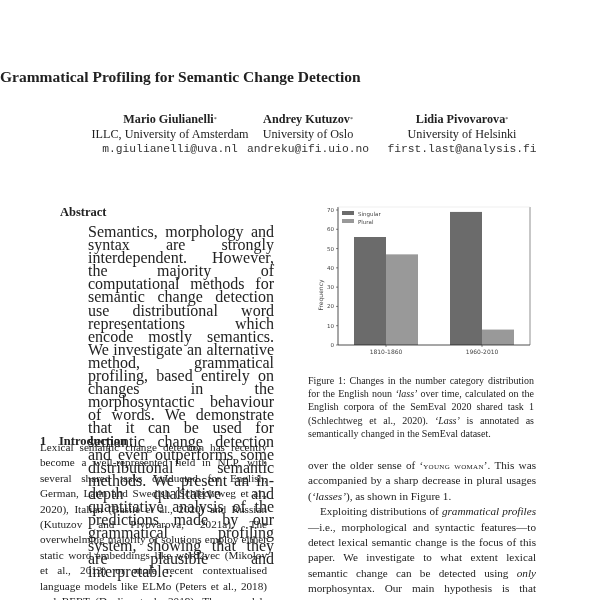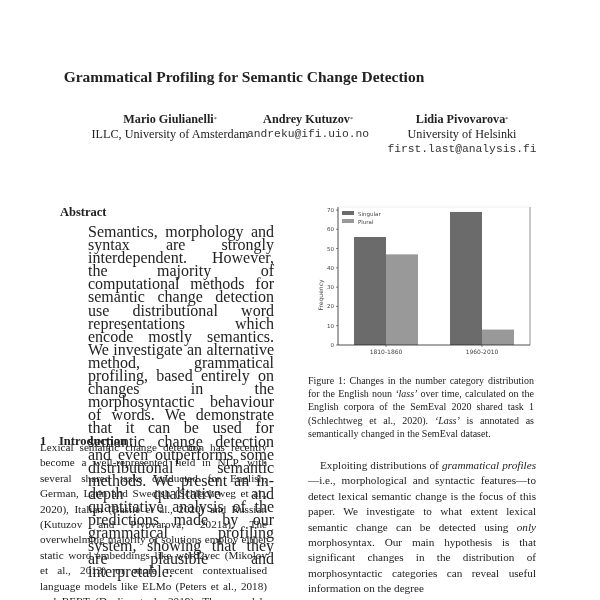--- a/index.html
+++ b/index.html
@@ -1,18 +1,18 @@
 <!DOCTYPE html>
 <html><head>
 <meta charset="utf-8">
 <style>
   html, body { margin:0; padding:0; background:#fff; }
   body { width:600px; height:600px; position:relative; overflow:hidden;
          font-family:"Liberation Serif", "DejaVu Serif", serif; color:#222; }
-  .title { position:absolute; top:68px; left:0; width:488px; text-align:center;
+  .title { position:absolute; top:68px; left:0; width:488px; text-align:left;
            font-weight:bold; font-size:15.5px; }
   .author { position:absolute; top:112px; text-align:center; font-size:12.2px; line-height:15px; }
   .author .name { font-weight:bold; }
   .author .email { font-family:"Liberation Mono", "DejaVu Sans Mono", monospace; font-size:11.3px; color:#333; }
   .author sup { font-size:6px; vertical-align:top; }
   .a1 { left:70px; width:200px; }
   .a2 { left:228px; width:160px; }
   .a3 { left:362px; width:200px; }
   .abs-head { position:absolute; top:205px; left:60px; width:240px; font-weight:bold; font-size:12.5px; }
   .abs-text { position:absolute; top:225px; left:88px; width:186px; font-size:16px; line-height:13.1px; text-align:justify; }
@@ -29,23 +29,25 @@
   #chart text { font-family:"DejaVu Sans", sans-serif; fill:#444; }
 </style>
 </head>
 <body>
 
 <div class="title">Grammatical Profiling for Semantic Change Detection</div>
 
 <div class="author a1">
   <div><span class="name">Mario Giulianelli</span><sup>*</sup></div>
   <div>ILLC, University of Amsterdam</div>
+  <div class="email">m.giulianelli@uva.nl</div>
 </div>
 <div class="author a2">
   <div><span class="name">Andrey Kutuzov</span><sup>*</sup></div>
+  <div>University of Oslo</div>
   <div class="email">andreku@ifi.uio.no</div>
 </div>
 <div class="author a3">
   <div><span class="name">Lidia Pivovarova</span><sup>*</sup></div>
   <div>University of Helsinki</div>
   <div class="email">first.last@analysis.fi</div>
 </div>
 
 <div class="abs-head">Abstract</div>
 <div class="abs-text">
@@ -93,14 +95,15 @@
       <text x="40" y="15.5" font-size="5.5">Singular</text>
       <rect x="24" y="19" width="12" height="4" fill="#999999"></rect>
       <text x="40" y="23.5" font-size="5.5">Plural</text>
     </g>
   <text id="chart-ylabel" font-size="6" transform="translate(5,95) rotate(-90)" text-anchor="middle">Frequency</text>
 </svg>
 
 <div class="fig-caption"><span>Figure 1: Changes in the number category distribution for the English noun </span><i>‘lass’</i><span> over time, calculated on the English corpora of the SemEval 2020 shared task 1 (Schlechtweg et al., 2020). </span><i>‘Lass’</i><span> is annotated as semantically changed in the SemEval dataset.</span></div>
 
 <div class="right-text">
+  <p><span>over the older sense of ‘</span><span class="sc">young woman</span><span>’. This was accompanied by a sharp decrease in plural usages (</span><i>‘lasses’</i><span>), as shown in Figure 1.</span></p>
   <p class="indent"><span>Exploiting distributions of </span><i>grammatical profiles</i><span>—i.e., morphological and syntactic features—to detect lexical semantic change is the focus of this paper. We investigate to what extent lexical semantic change can be detected using </span><i>only</i><span> morphosyntax. Our main hypothesis is that significant changes in the distribution of morphosyntactic categories can reveal useful information on the degree</span></p>
 </div>
 
 </body></html>

